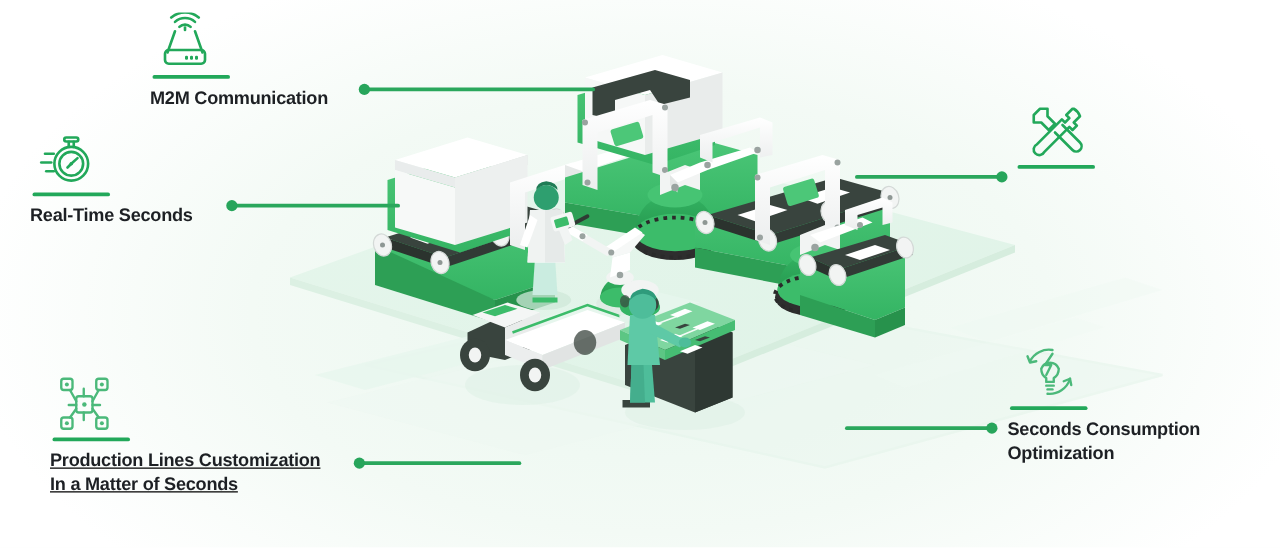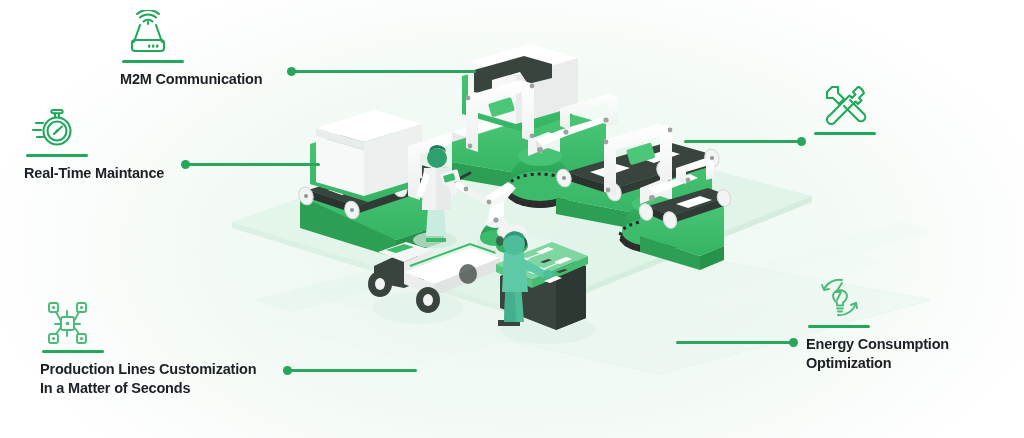--- a/index.html
+++ b/index.html
@@ -371,24 +371,24 @@
         <path d="M33 27 l-3 3"></path>
         <path d="M12 19 h7"></path>
         <path d="M9 26 h8"></path>
         <path d="M13 33 h6"></path>
       </g>
       <g fill="#22a85a">
           <circle cx="33" cy="27" r="1.4"></circle>
         </g>
     </svg>
     <div class="lbl-rule" style="width:62px;"></div>
-    <div class="lbl-text">Real-Time Maintance</div>
+    <div class="lbl-text">Real-Time Seconds</div>
   </div>
 
-  <div class="label" style="left:40px;top:300px;">
+  <div class="label" style="left:40px;top:300px;text-decoration:underline;">
     <svg class="lbl-icon" viewBox="0 0 56 46">
       <g fill="none" stroke="#4bb97a" stroke-width="1.9" stroke-linecap="round" stroke-linejoin="round">
         <rect x="21" y="17" width="13" height="13" rx="2"></rect>
         <rect x="9" y="3" width="9" height="9" rx="2"></rect>
         <rect x="37" y="3" width="9" height="9" rx="2"></rect>
         <rect x="9" y="34" width="9" height="9" rx="2"></rect>
         <rect x="37" y="34" width="9" height="9" rx="2"></rect>
         <path d="M21 21 L16 12"></path>
         <path d="M34 21 L39 12"></path>
         <path d="M21 27 L16 34"></path>
@@ -429,17 +429,17 @@
         <path d="M44 28 a17 17 0 0 1 -18 12"></path>
         <path d="M10 10 l2 5 5 -1"></path>
         <path d="M45 33 l-1 -5 -5 2"></path>
         <path d="M21 20 a7.5 7.5 0 0 1 14 0 q0 5 -4 7.5 l0 3 -6 0 0 -3 q-4 -2.5 -4 -7.5 z"></path>
         <path d="M25 33.5 h6"></path>
         <path d="M26 36.5 h4"></path>
         <path d="M30 8 l-6 9 5 0 -4 8"></path>
       </g>
     </svg>
     <div class="lbl-rule" style="width:62px;"></div>
-    <div class="lbl-text">Energy Consumption
+    <div class="lbl-text">Seconds Consumption
 Optimization</div>
   </div>
 
 </div>
 
 </body></html>

